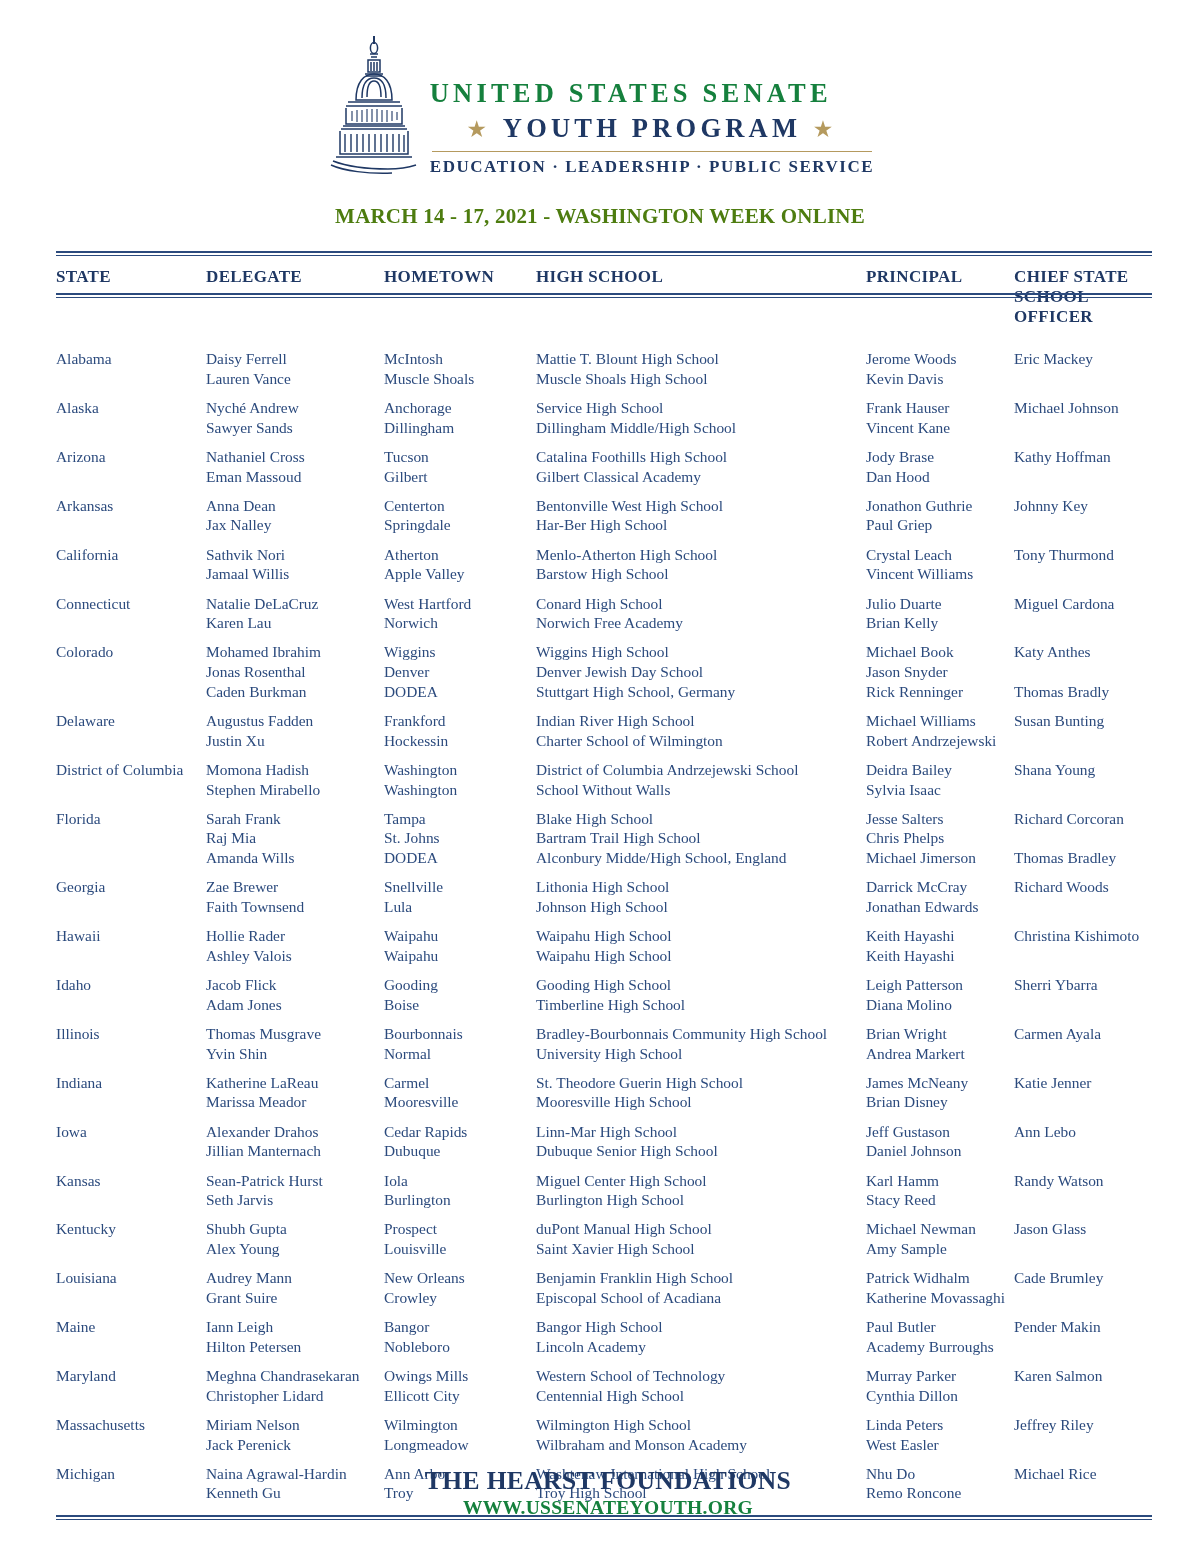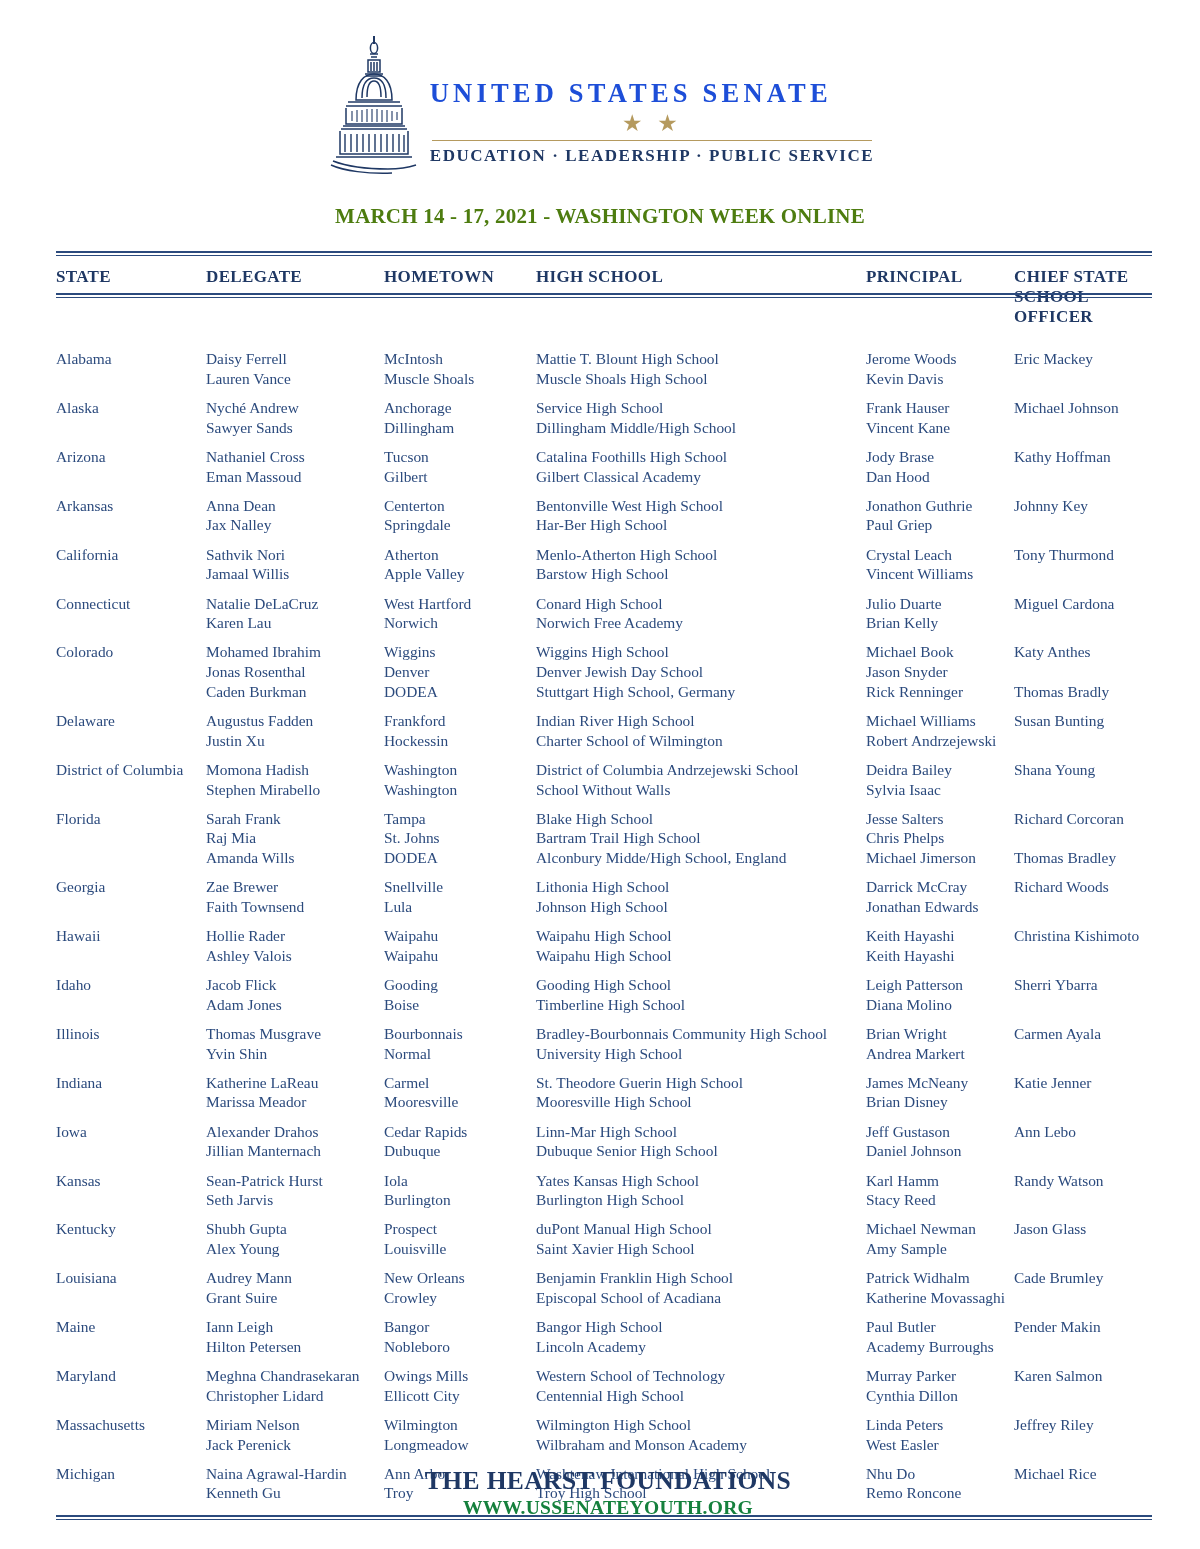--- a/index.html
+++ b/index.html
@@ -41,21 +41,21 @@
     flex: 0 0 auto;
     margin-top: 4px;
   }
   .wordmark {
     padding-top: 52px;
   }
   .wm-line1 {
     font-size: 26.5px;
     letter-spacing: 4.2px;
     font-weight: bold;
-    color: #1d4ed8;
+    color: #15803d;
     font-family: "Liberation Serif", serif;
     white-space: nowrap;
   }
   .wm-line2 {
     margin-top: 4px;
     font-size: 26.5px;
     letter-spacing: 4.2px;
     font-weight: bold;
     color: #1f3864;
     display: flex;
@@ -224,20 +224,21 @@
             <path d="M10 127 L86 127"></path>
             <path d="M7 131 C20 136 40 139 62 139 C74 139 84 137 90 135"></path>
             <path d="M5 135 C18 141 42 144 66 143"></path>
           </g>
         </svg>
       </div>
       <div class="wordmark">
         <div class="wm-line1">UNITED STATES SENATE</div>
         <div class="wm-line2">
           <span class="wm-star">★</span>
+          <span>YOUTH PROGRAM</span>
           <span class="wm-star">★</span>
         </div>
         <div class="wm-rule"></div>
         <div class="wm-line3">EDUCATION · LEADERSHIP · PUBLIC SERVICE</div>
       </div>
     </div>
   </div>
 
   <div class="doc-title">MARCH 14 - 17, 2021  - WASHINGTON WEEK ONLINE</div>
 
@@ -701,21 +702,21 @@
             </td>
             <td>
               <span class="cell-line">Sean-Patrick Hurst</span>
               <span class="cell-line">Seth Jarvis</span>
             </td>
             <td>
               <span class="cell-line">Iola</span>
               <span class="cell-line">Burlington</span>
             </td>
             <td>
-              <span class="cell-line">Yates Kansas High School</span>
+              <span class="cell-line">Miguel Center High School</span>
               <span class="cell-line">Burlington High School</span>
             </td>
             <td>
               <span class="cell-line">Karl Hamm</span>
               <span class="cell-line">Stacy Reed</span>
             </td>
             <td>
               <span class="cell-line">Randy Watson</span>
               <span class="cell-line empty">&nbsp;</span>
             </td>

